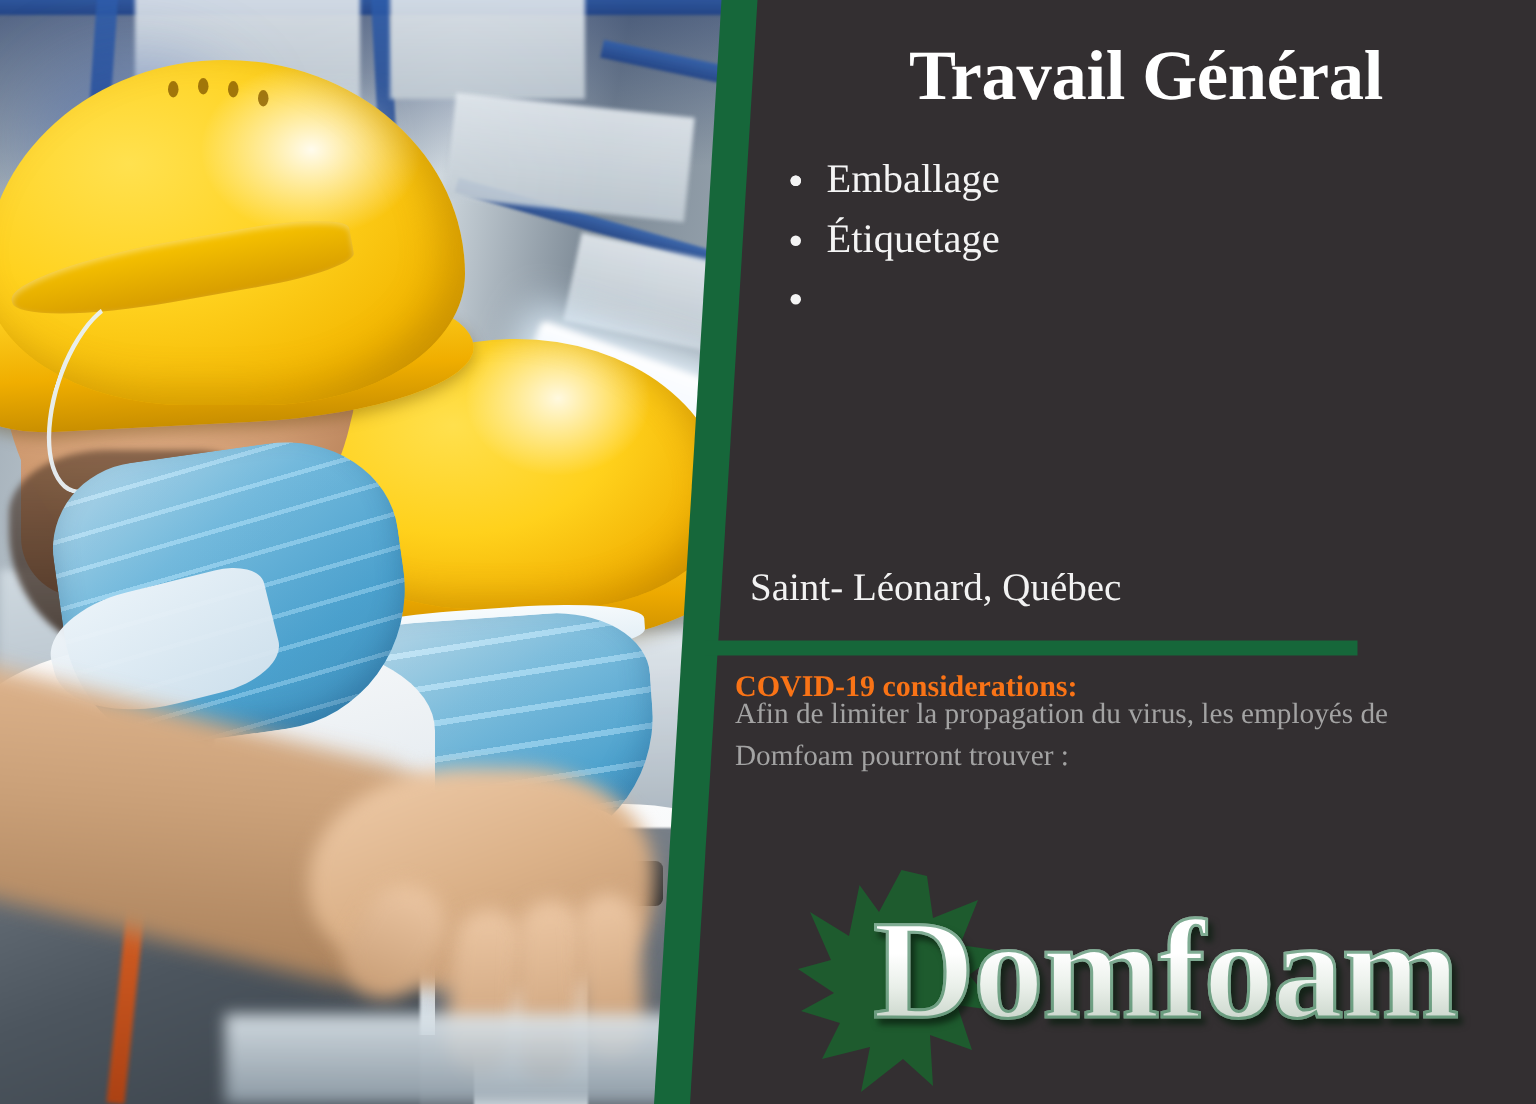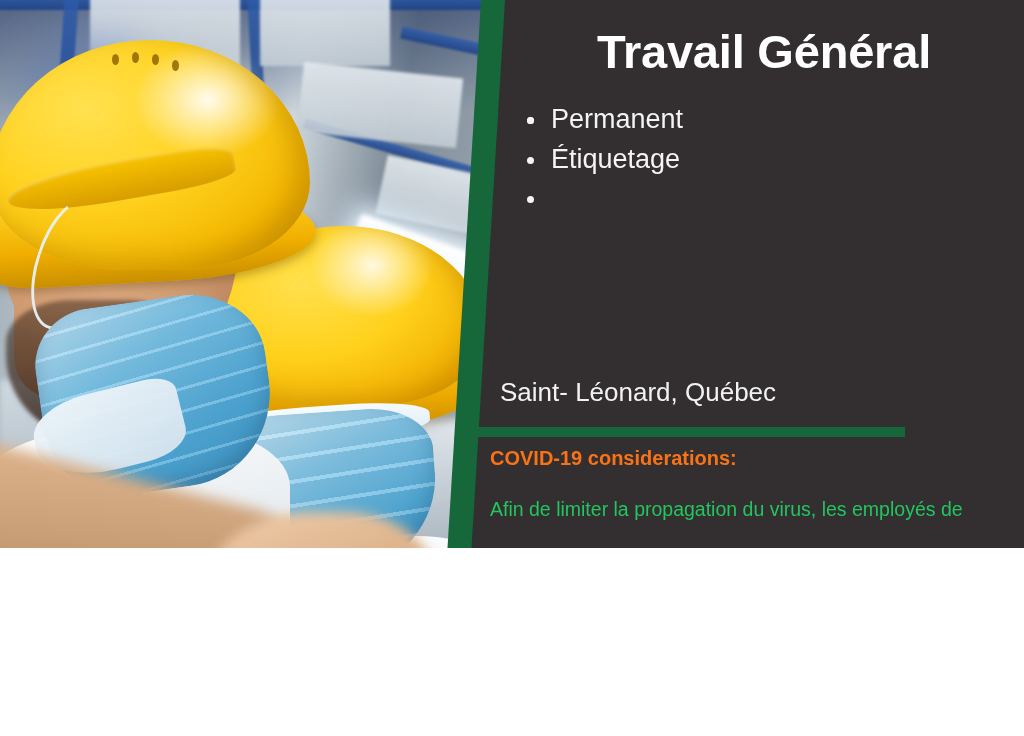--- a/index.html
+++ b/index.html
@@ -4,23 +4,23 @@
 <title>Domfoam - Travail Général</title>
 <style>
   html, body {
     margin: 0;
     padding: 0;
     background: #ffffff;
   }
   #poster {
     position: relative;
     width: 1024px;
-    height: 548px;
+    height: 736px;
     overflow: hidden;
-    font-family: Liberation Sans, sans-serif;
+    font-family: Liberation Serif, serif;
     background: #332F31;
   }
 
   
   .photo {
     position: absolute;
     left: 0; top: 0;
     width: 520px; height: 736px;
     overflow: hidden;
     
@@ -441,22 +441,22 @@
     left: 470px; top: 427px; width: 435px; height: 10px;
     background: #16673A;
     z-index: 7;
   }
 
   .covid-title {
     position: absolute; left: 490px; top: 447px;
     color: #f97316; font-size: 20px; font-weight: bold;
   }
   .covid-body {
-    position: absolute; left: 490px; top: 495px; width: 524px;
-    color: #22c55e; font-size: 19.5px; line-height: 28px;
+    position: absolute; left: 490px; top: 463px; width: 524px;
+    color: #a3a3a3; font-size: 19.5px; line-height: 28px;
   }
   .covid-body div { white-space: nowrap; }
 
   
   .logo { position: absolute; left: 512px; top: 578px; width: 510px; height: 155px; z-index: 8; }
   .logo-leaf { position: absolute; left: 14px; top: 0px; width: 150px; height: 152px; }
   .logo-text {
     position: absolute; left: 70px; top: 22px;
     font-size: 94px;
     font-weight: bold;
@@ -590,30 +590,31 @@
   </svg>
 
   <div class="divider"></div>
 
   <div class="content">
 
     <div class="title">Travail Général</div>
 
     <ul class="bullets">
       <li><span class="dot"></span></li>
-      <li><span class="dot"></span><span>Permanent</span></li>
+      <li><span class="dot"></span><span>Emballage</span></li>
       <li><span class="dot"></span><span>Étiquetage</span></li>
       <li><span class="dot"></span></li>
     </ul>
 
     <div class="meta-2">Saint- Léonard, Québec</div>
 
     <div class="covid-title">COVID-19 considerations:</div>
     <div class="covid-body">
       <div>Afin de limiter la propagation du virus, les employés de</div>
+      <div>Domfoam pourront trouver :</div>
     </div>
 
     <div class="logo">
       <svg class="logo-leaf" viewBox="0 0 150 152">
         <polygon fill="#1E5B2E" points="75,2 60,30 47,12 40,46 14,30 28,62 6,68 30,84 8,96 34,104 22,128 54,120 48,150 76,128 96,146 94,112 122,122 112,92 140,96 120,72 142,56 114,52 126,22 96,34 92,6"></polygon>
       </svg>
       <div class="logo-text">Domfoam</div>
     </div>
 
   </div>

